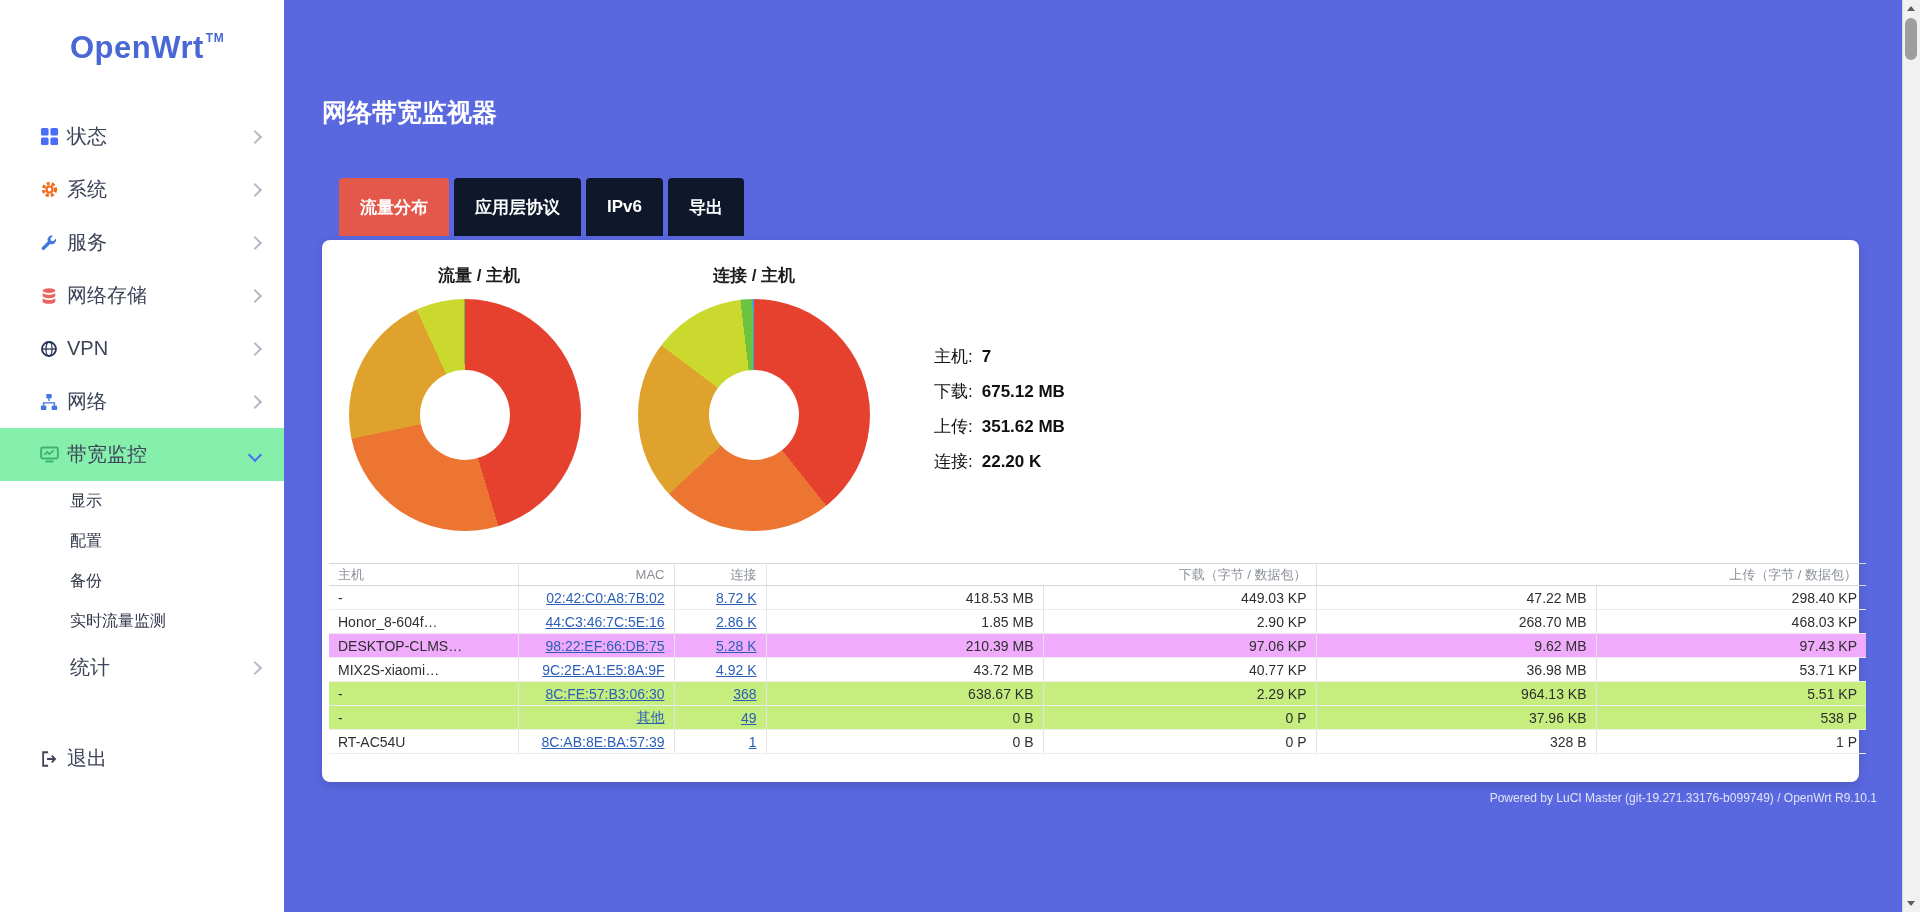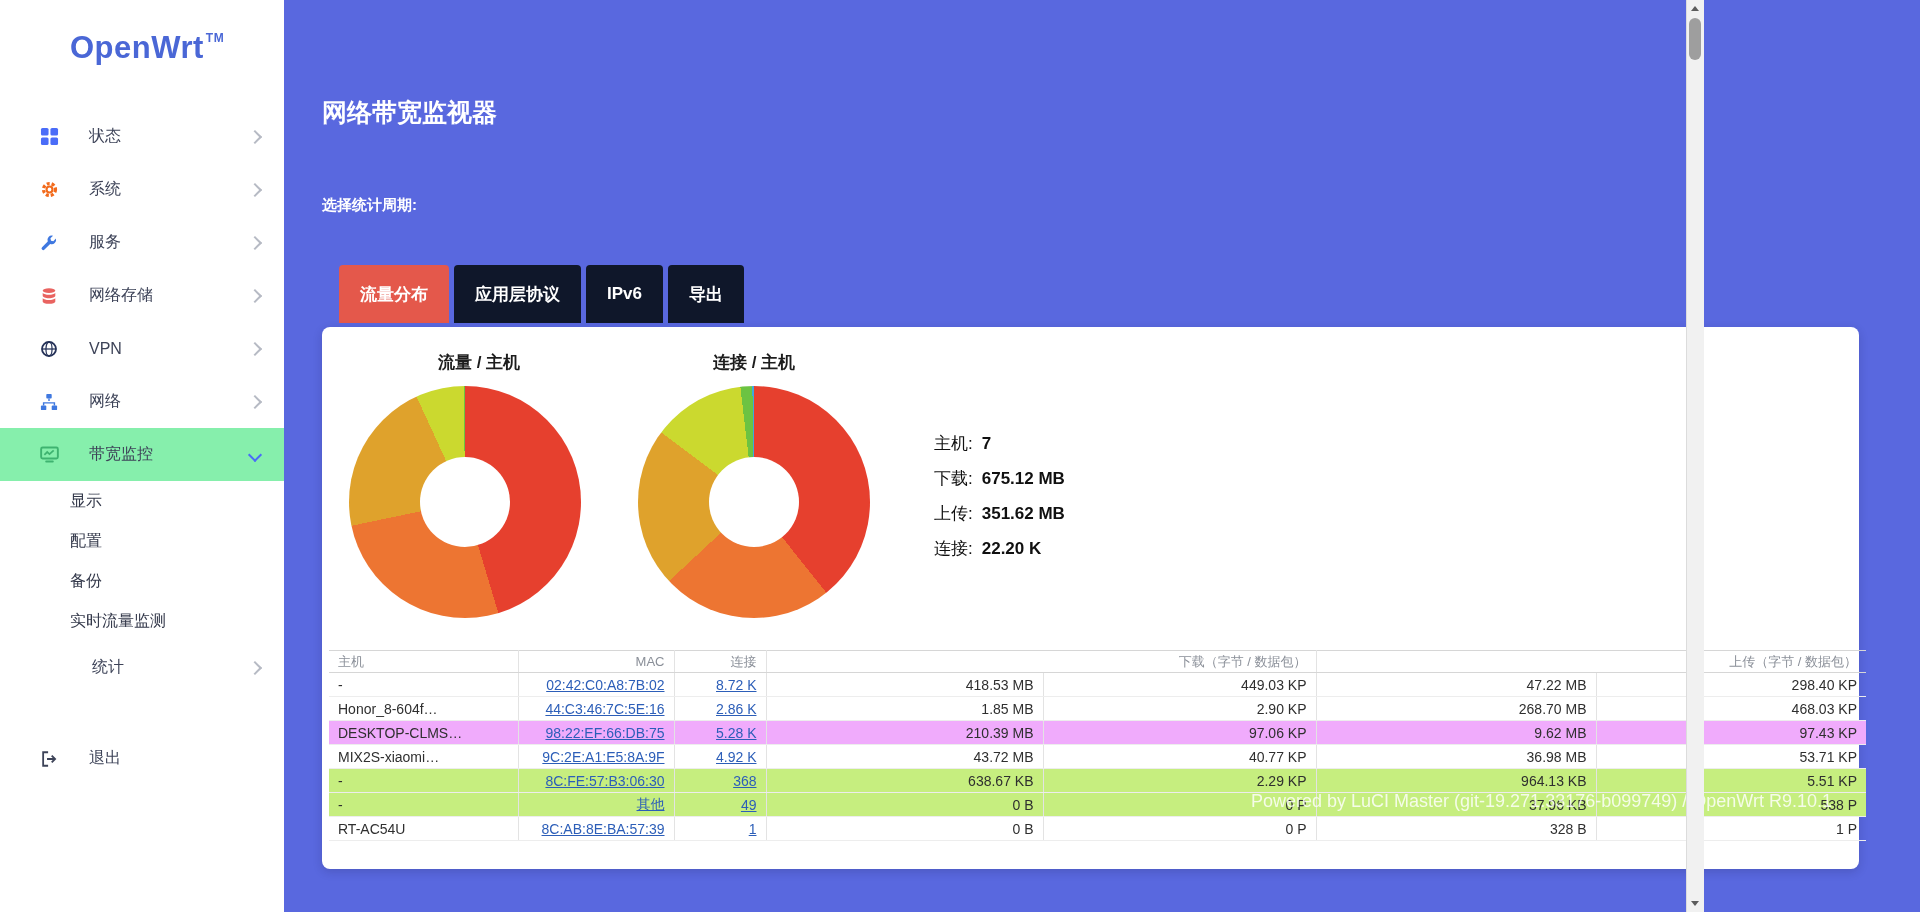--- a/index.html
+++ b/index.html
@@ -1,28 +1,28 @@
 <!DOCTYPE html>
 <html><head>
 <meta charset="utf-8">
 <style>
   html,body{margin:0;padding:0;}
   body{width:1920px;height:912px;overflow:hidden;background:#5968df;font-family:"Liberation Sans","DejaVu Sans",sans-serif;}
-  .app{position:relative;width:1704px;height:912px;display:flex;}
+  .app{position:relative;width:1920px;height:912px;display:flex;}
 
   
   .sidebar{width:284px;height:100%;background:#fff;flex:none;position:relative;z-index:3;}
   .logo{padding:30px 0 0 70px;font-size:31px;font-weight:bold;color:#4a67d6;letter-spacing:.5px;cursor:pointer;}
   .logo sup{font-size:12px;font-weight:bold;vertical-align:16px;margin-left:2px;}
   .nav{margin-top:44px;}
   .nav-item{display:flex;align-items:center;height:53px;padding:0 24px 0 39px;cursor:pointer;color:#3d4358;}
   .nav-item.active{background:#86efac;}
   .nav-icon{width:20px;height:20px;margin-right:8px;display:inline-flex;align-items:center;justify-content:center;flex:none;}
   .nav-icon svg{display:block;}
-  .nav-label{font-size:16px;margin-left:22px;}
+  .nav-label{font-size:20px;}
   .nav-item.no-icon{padding-left:70px;}
   .chev{width:8px;height:8px;border-right:2px solid #b6bac4;border-bottom:2px solid #b6bac4;margin-left:auto;flex:none;}
   .chev.right{transform:rotate(-45deg);}
   .chev.down{transform:rotate(45deg);border-color:#4a6cf8;}
   .nav-sub{height:40px;display:flex;align-items:center;padding-left:70px;font-size:16px;color:#33384a;cursor:pointer;}
   .nav-item.logout{margin-top:38px;}
 
   
   .main{flex:1;position:relative;padding:97px 0 0 38px;color:#fff;}
   .page-title{font-size:25px;line-height:30px;font-weight:bold;}
@@ -42,21 +42,21 @@
   
   .hosts-table{position:absolute;left:7px;top:323px;width:100%;border-collapse:collapse;table-layout:fixed;}
   .hosts-table th{height:21px;font-size:13px;font-weight:normal;color:#8a8f98;border-top:1px solid #d6d6d6;border-bottom:1px solid #d6d6d6;padding:0 9px;white-space:nowrap;cursor:pointer;}
   .hosts-table td{height:23px;font-size:14px;color:#2f2f2f;padding:0 9px;border-bottom:1px solid #ededed;white-space:nowrap;overflow:hidden;}
   .hosts-table th,.hosts-table td{border-right:1px solid #e3e3e3;}
   .hosts-table th:last-child,.hosts-table td:last-child{border-right:none;margin-top:46px;}
   .al{text-align:left;} .ar{text-align:right;}
   a.tlink{color:#2c5eb8;text-decoration:underline;cursor:pointer;}
 
   
-  .footer{position:absolute;top:791px;right:27px;font-size:18px;color:rgba(255,255,255,.82);}
+  .footer{position:absolute;top:791px;right:43px;font-size:12px;color:rgba(255,255,255,.82);}
   .scrollbar{position:absolute;top:0;right:0;width:17px;height:912px;background:#f1f1f1;border-left:1px solid #dcdcdc;z-index:5;}
   .sb-arrow{position:absolute;left:0;width:16px;height:17px;display:flex;align-items:center;justify-content:center;cursor:pointer;}
   .sb-arrow.up{top:0;}
   .sb-arrow.down{bottom:0;}
   .tri-up{width:0;height:0;border-left:4px solid transparent;border-right:4px solid transparent;border-bottom:5px solid #5c5c5c;}
   .tri-down{width:0;height:0;border-left:4px solid transparent;border-right:4px solid transparent;border-top:5px solid #5c5c5c;}
   .sb-thumb{position:absolute;left:2px;top:18px;width:12px;height:42px;background:#9e9e9e;border-radius:6px;cursor:pointer;}
 </style>
 </head>
 <body>
@@ -157,21 +157,20 @@
               <path d="M13 6.2l3.8 3.8-3.8 3.8M7.8 10h9" fill="none" stroke="currentColor" stroke-width="2"></path>
             </svg>
           </span>
           <span class="nav-label">退出</span>
         </div>
       </nav>
   </aside>
 
   <div class="main">
     <div class="page-title">网络带宽监视器</div>
-    <div class="period-label">选择统计周期:</div>
     <div class="tab-bar">
         <button class="tab active">流量分布</button>
         <button class="tab">应用层协议</button>
         <button class="tab">IPv6</button>
         <button class="tab">导出</button>
       </div>
 
     <div class="card">
       <div class="chart-title" style="left:41px">流量 / 主机</div>
       <div class="chart-title" style="left:316px">连接 / 主机</div>

